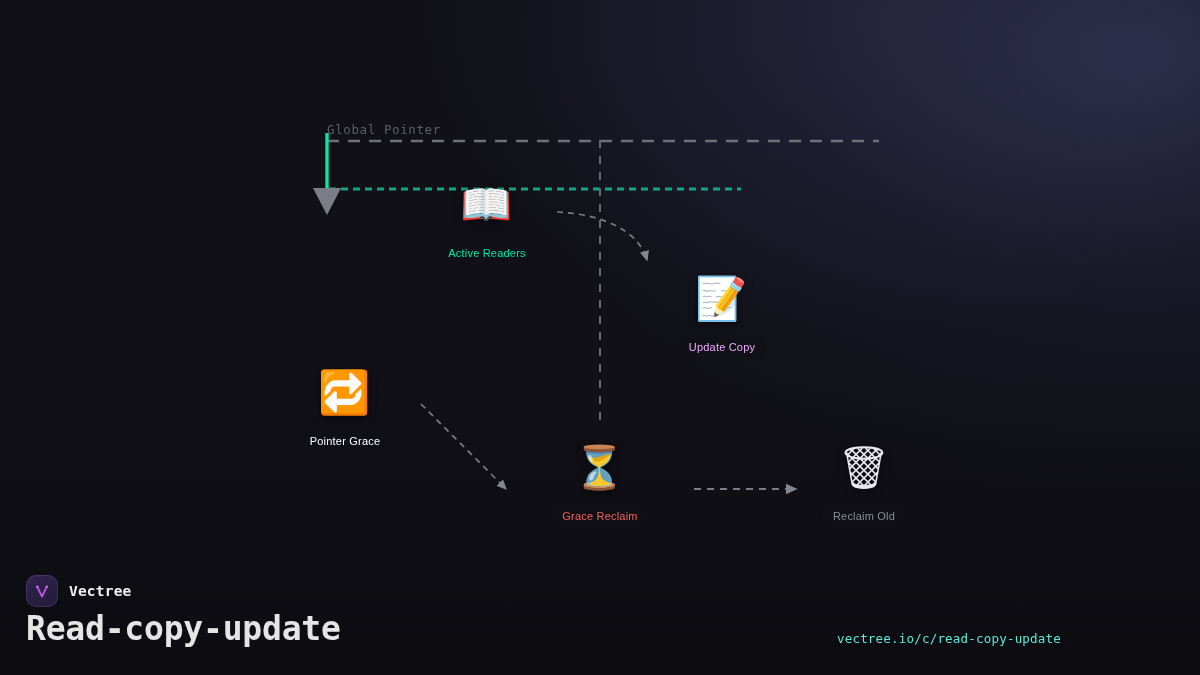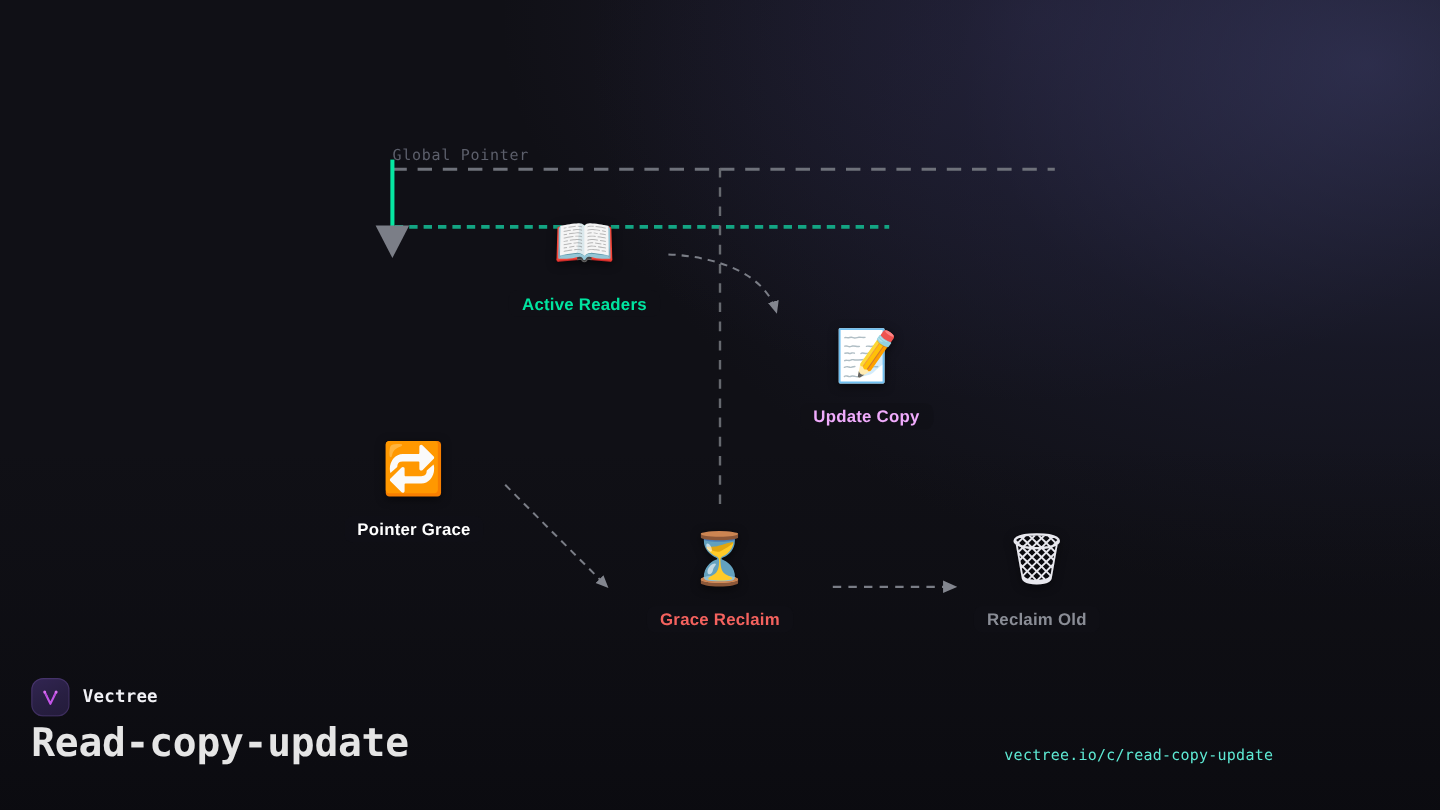--- a/index.html
+++ b/index.html
@@ -57,43 +57,43 @@
     font-size:42px;
     line-height:46px;
     height:46px;
     display:flex;
     align-items:center;
     justify-content:center;
     filter:drop-shadow(0 2px 4px rgba(0,0,0,0.55));
   }
   .node-label {
     margin-top:16px;
-    font-size:14px;
-    font-weight:bold;
+    font-size:11px;
+    font-weight:normal;
     letter-spacing:0.2px;
     padding:3px 11px;
     border-radius:7px;
     background:rgba(16,16,23,0.62);
   }
 
   
   .free-label {
     position:absolute;
     transform:translate(-50%,-50%);
     font-family:"DejaVu Sans Mono","Liberation Mono",monospace;
     font-size:12.5px;
     letter-spacing:0.6px;
     color:#5c5f6b;
     white-space:nowrap;
   }
 
   
   #footer {
     position:absolute;
-    left:0; bottom:10px;
+    left:0; bottom:0;
     width:1087px; height:118px;
     padding:0 26px;
     text-decoration:underline;
   }
   #brand-row {
     position:absolute;
     left:26px; top:18px;
     display:flex;
     align-items:center;
     gap:11px;

